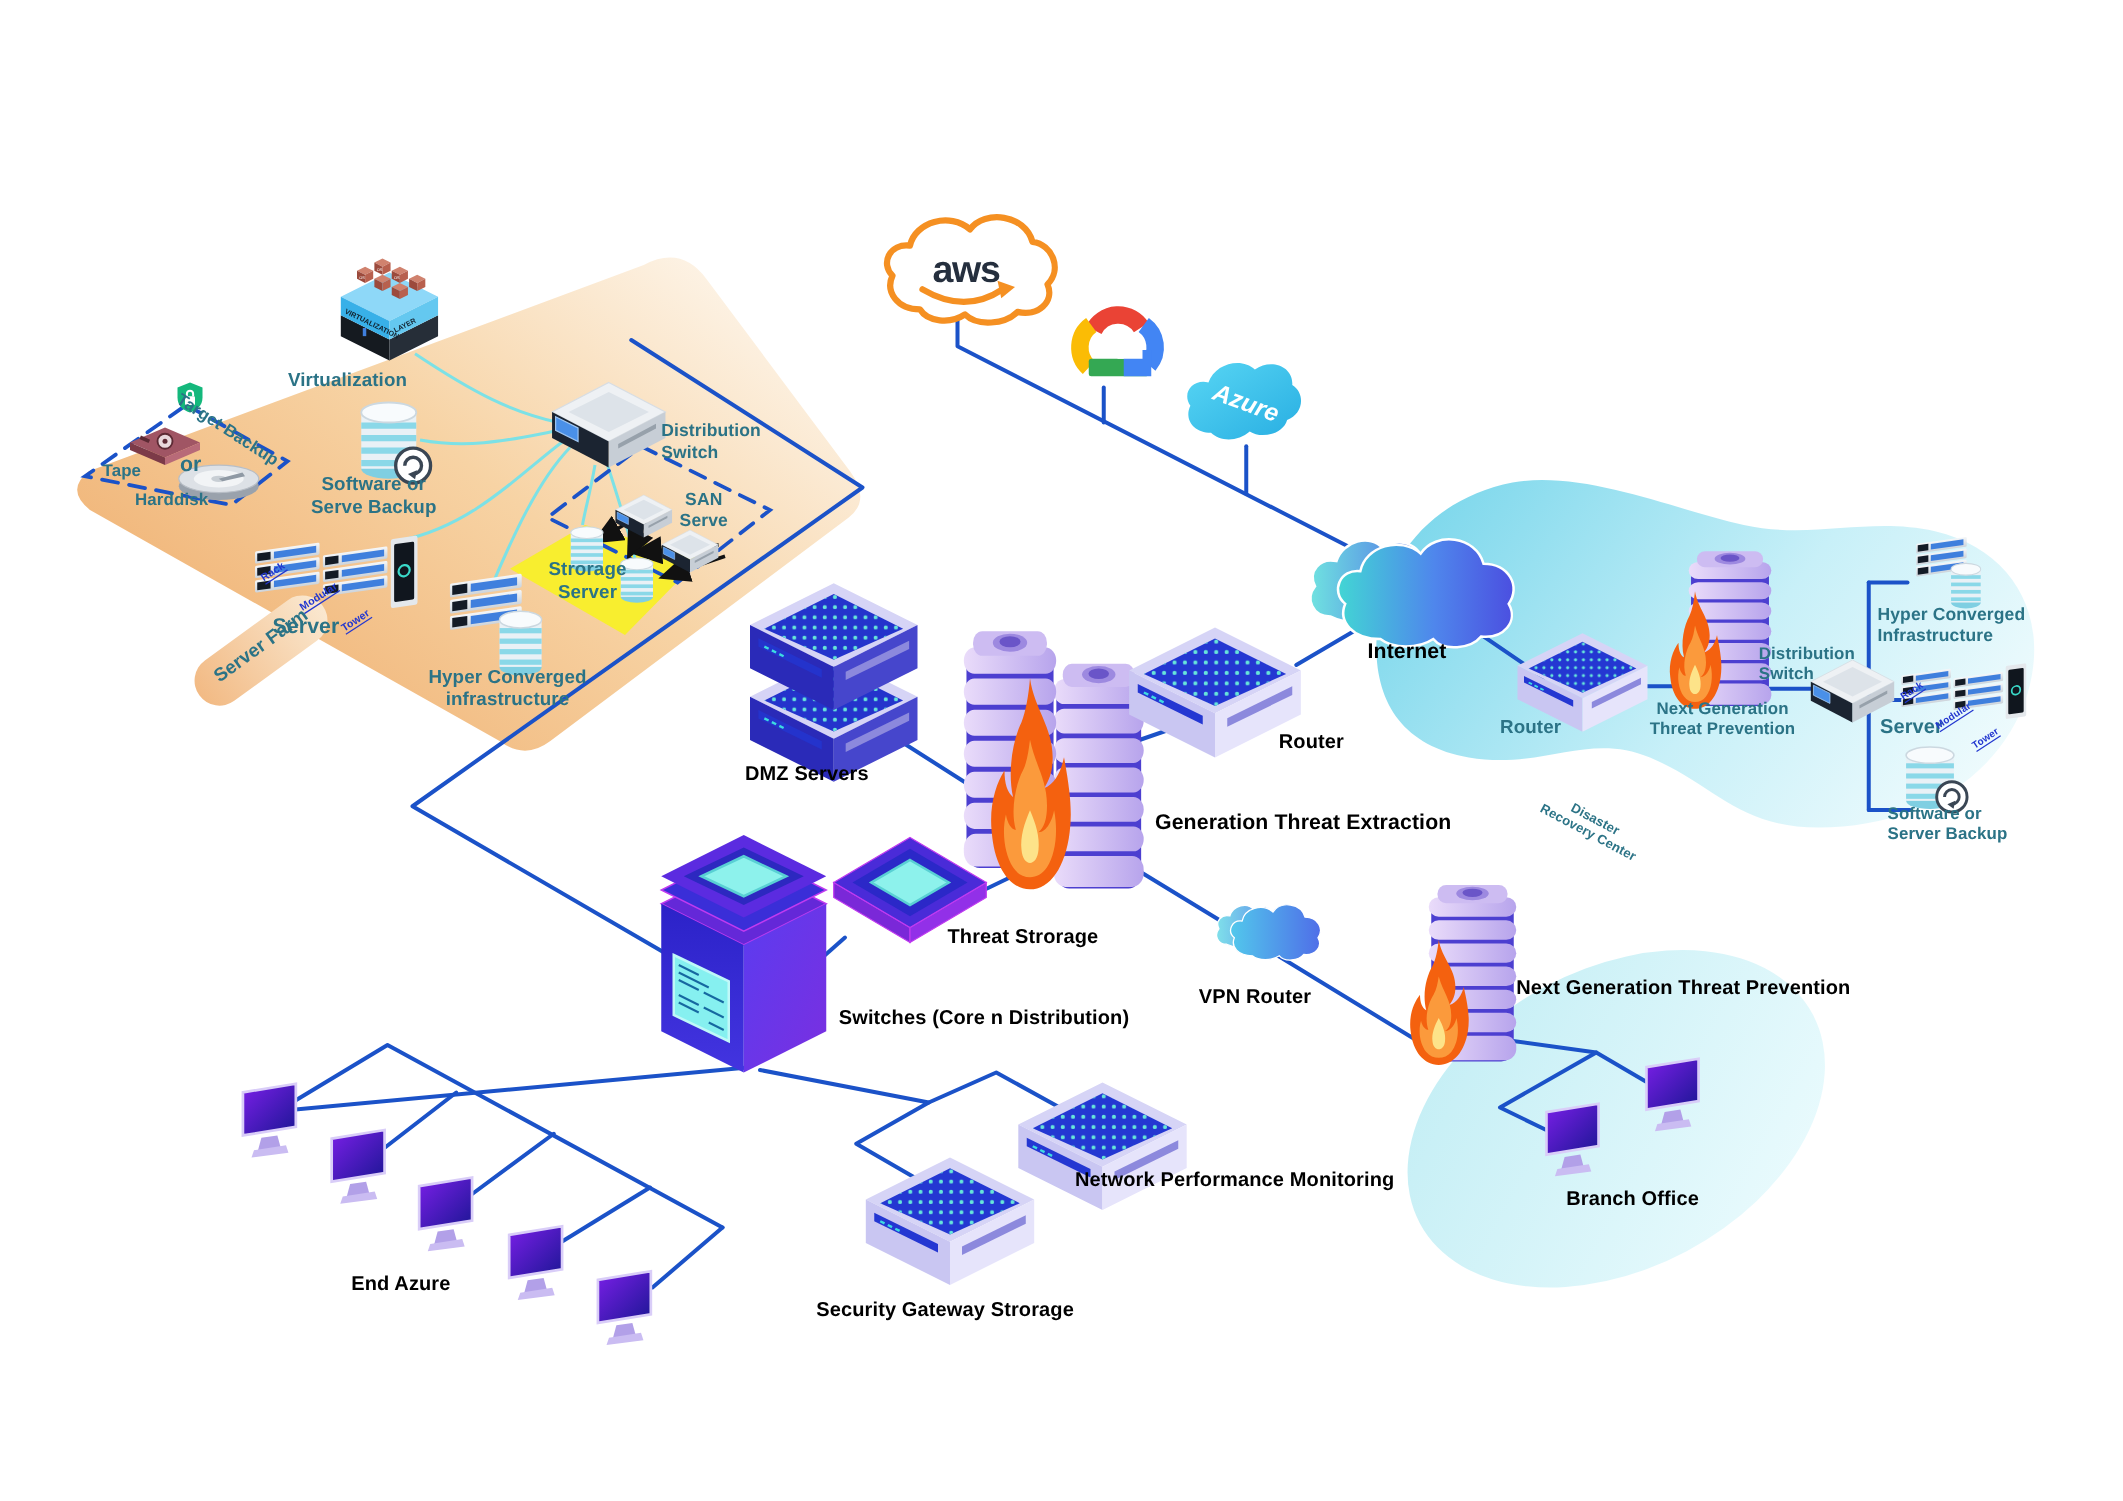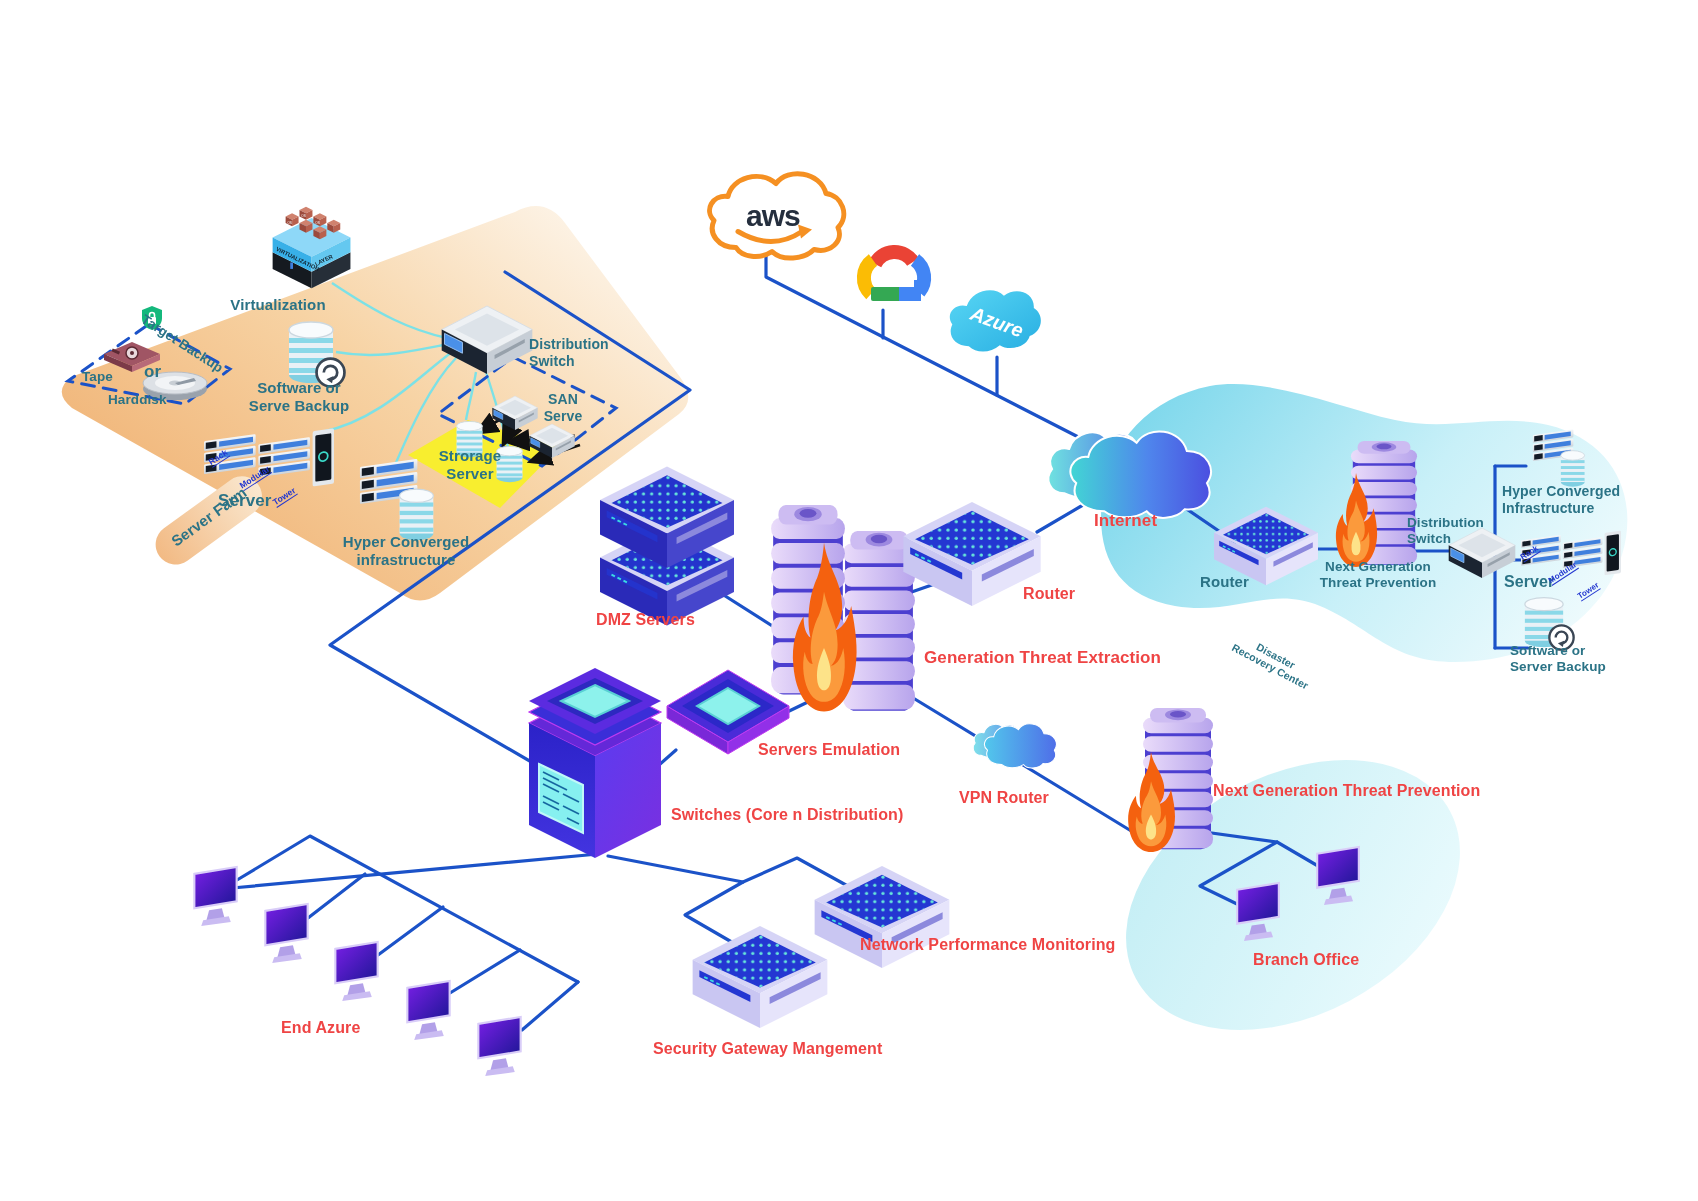--- a/index.html
+++ b/index.html
@@ -1,20 +1,20 @@
 <!DOCTYPE html>
 <html><head>
 <meta charset="utf-8">
 <style>
   html,body{margin:0;padding:0;background:#fff;}
   #canvas{position:relative;width:1698px;height:1201px;background:#ffffff;overflow:hidden;
           font-family:"Liberation Sans", sans-serif;}
   #bg{position:absolute;left:0;top:0;z-index:1;}
   .dev{position:absolute;z-index:20;overflow:visible;}
-  .lbl{position:absolute;z-index:30;font-weight:700;color:#ef4444;font-size:16px;
+  .lbl{position:absolute;z-index:30;font-weight:700;color:#000000;font-size:16px;
        line-height:1.18;white-space:pre-line;letter-spacing:.1px;}
   .teal{color:#2b7386;font-size:15px;}
   .sm{font-size:13.5px;}
   .big{font-size:17px;}
   .ctr{text-align:center;}
   .tiny{font-size:8.5px;color:#2337d0;border-bottom:1.5px solid #2337d0;padding-bottom:0px;
         font-weight:700;}
   .dmzbox{--fb-left:#2a2ab8;--fb-right:#4646cc;--fb-panel:#2433cc;--fb-slot:#3ddbe0;}
 </style>
 </head>
@@ -527,28 +527,28 @@
 <div class="lbl teal" style="left:529px;top:336px;font-size:14px">Distribution
 Switch</div>
 <div class="lbl teal ctr" style="left:532px;top:391px;width:62px;font-size:14px">SAN
 Serve</div>
 <div class="lbl teal ctr" style="left:424px;top:447px;width:92px">Strorage
 Server</div>
 <div class="lbl teal ctr" style="left:148px;top:508px;width:122px;transform:rotate(-36deg)">Server Farm</div>
 
 <div class="lbl" style="left:596px;top:611px">DMZ Servers</div>
 <div class="lbl big" style="left:924px;top:648px">Generation Threat Extraction</div>
-<div class="lbl" style="left:758px;top:741px">Servers Emulation</div>
+<div class="lbl" style="left:758px;top:741px">Threat Strorage</div>
 <div class="lbl" style="left:671px;top:806px">Switches (Core n Distribution)</div>
 <div class="lbl" style="left:959px;top:789px">VPN Router</div>
 <div class="lbl" style="left:1023px;top:585px">Router</div>
 <div class="lbl big" style="left:1094px;top:511px">Internet</div>
 <div class="lbl" style="left:1213px;top:782px">Next Generation Threat Prevention</div>
 <div class="lbl" style="left:281px;top:1019px">End Azure</div>
-<div class="lbl" style="left:653px;top:1040px">Security Gateway Mangement</div>
+<div class="lbl" style="left:653px;top:1040px">Security Gateway Strorage</div>
 <div class="lbl" style="left:860px;top:936px">Network Performance Monitoring</div>
 <div class="lbl" style="left:1253px;top:951px">Branch Office</div>
 
 <div class="lbl teal ctr" style="left:1212px;top:649px;width:122px;font-size:10.5px;transform:rotate(28deg)">Disaster
 Recovery Center</div>
 <div class="lbl teal" style="left:1200px;top:573px">Router</div>
 <div class="lbl teal ctr sm" style="left:1312px;top:559px;width:132px">Next Generation
 Threat Prevention</div>
 <div class="lbl teal sm" style="left:1407px;top:515px">Distribution
 Switch</div>

